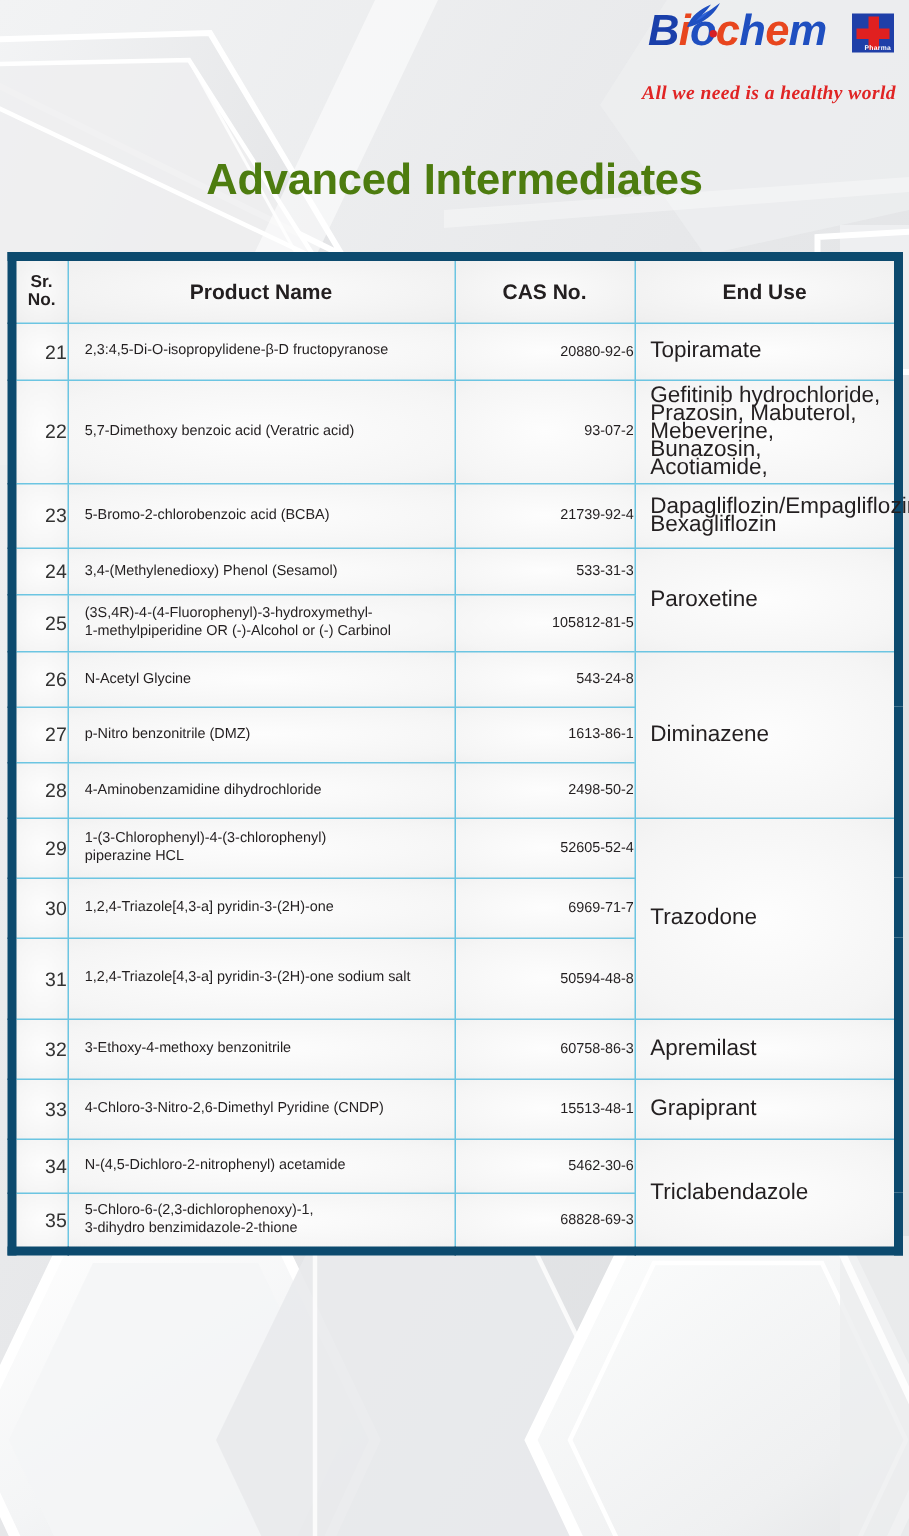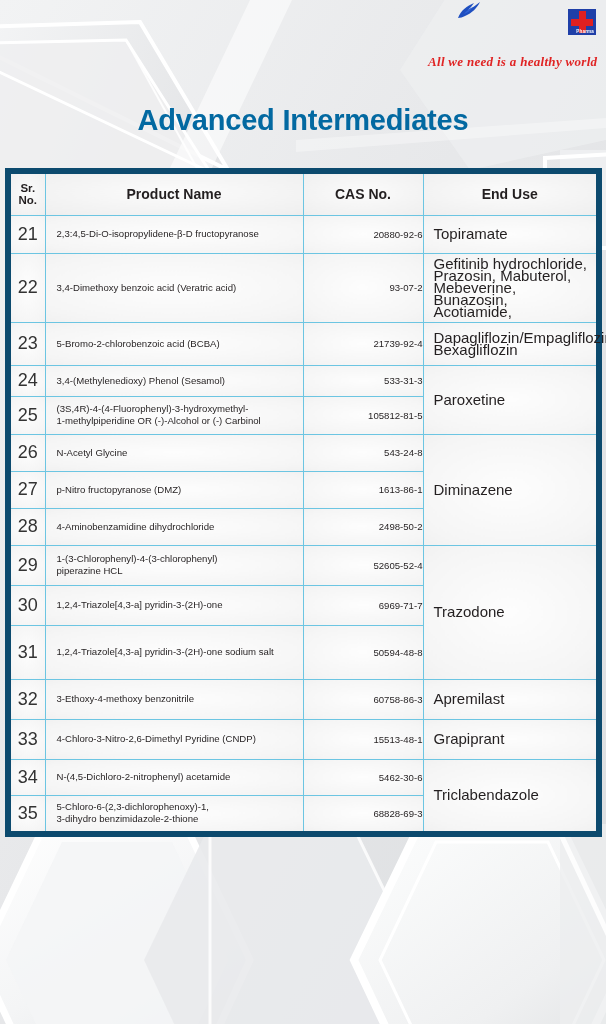--- a/index.html
+++ b/index.html
@@ -58,21 +58,21 @@
     font-style:italic; font-weight:bold;
     font-size:13px; color:#e02424;
     letter-spacing:0.3px; white-space:nowrap;margin-top:16px;
   }
 
   
   .page-title{
     position:absolute; top:104px; left:0; width:606px;
     text-align:center; z-index:4;
     font-size:29px; font-weight:bold;
-    color:#0369a1;
+    color:#4d7c0f;
     letter-spacing:-0.2px;
   }
 
   
   .table-wrap{
     position:absolute; top:168px; left:5px; width:591px; z-index:4;
   }
   table{
     border-collapse:collapse; width:591px;
     table-layout:fixed;
@@ -93,21 +93,21 @@
   thead th{
     font-size:14px; font-weight:bold;
     text-align:center; height:44px;
     padding:2px 3px;
     background:
       radial-gradient(ellipse 130% 130% at 50% 45%, #fbfbfb 0%, #f0f0f0 50%, #dcdcdc 100%);
   }
   thead th.sr{ font-size:11.5px; line-height:12.5px; }
 
   td.sr{
-    text-align:center; font-size:18px; color:#333;
+    text-align:right; font-size:13px; color:#333;
   }
   td.pn{
     font-size:9.6px; padding:4px 6px 4px 11px; line-height:12px;
   }
   td.cas{
     font-size:9.6px; text-align:right;
   }
   td.eu{
     font-size:15px; padding:4px 6px 4px 10px; line-height:12px;
   }
@@ -169,20 +169,24 @@
 
     <polygon points="560,824 700,824 760,960 700,1100 560,1100" fill="#eceeef" opacity="0.8"></polygon>
     <line x1="556" y1="824" x2="620" y2="960" stroke="#ffffff" stroke-width="5" opacity="0.9"></line>
 
     <rect width="606" height="1024" fill="none"></rect>
   </svg>
 </div>
 
 <div class="logo-wrap">
   <div class="logo-row">
+    <div class="logo-text">
+      <span class="lt-b">B</span><span class="lt-i">i</span><span class="lt-o">o</span><span class="lt-c">c</span><span class="lt-h">h</span><span class="lt-e">e</span><span class="lt-m">m</span>
+      <span class="odot"></span>
+    </div>
     <svg class="bird" width="26" height="20" viewBox="0 0 26 20">
       <path d="M3 17 C6 9, 12 5, 19 2 C17 5, 15 7, 13 9 C17 7, 21 4, 25 1 C22 7, 17 12, 10 15 C8 16, 5 17, 3 17 Z" fill="#1f4fc0"></path>
       <path d="M9 13 C11 10, 14 8, 18 6 C15 10, 12 12, 9 13 Z" fill="#2f63d8"></path>
     </svg>
     <div class="cross-box">
       <span class="v"></span>
       <span class="h"></span>
       <span class="pharma">Pharma</span>
     </div>
   </div>
@@ -217,21 +221,21 @@
             <span class="nl">2,3:4,5-Di-O-isopropylidene-β-D fructopyranose</span>
           </td>
           <td class="cas">20880-92-6</td>
           <td class="eu" rowspan="1">
             <span class="nl">Topiramate</span>
           </td>
         </tr>
         <tr style="height: 56px;">
           <td class="sr">22</td>
           <td class="pn">
-            <span class="nl">3,4-Dimethoxy benzoic acid (Veratric acid)</span>
+            <span class="nl">5,7-Dimethoxy benzoic acid (Veratric acid)</span>
           </td>
           <td class="cas">93-07-2</td>
           <td class="eu" rowspan="1">
             <span class="nl">Gefitinib hydrochloride,</span>
             <span class="nl">Prazosin, Mabuterol,</span>
             <span class="nl">Mebeverine, Bunazosin,</span>
             <span class="nl">Acotiamide,</span>
           </td>
         </tr>
         <tr style="height: 43px;">
@@ -269,21 +273,21 @@
             <span class="nl">N-Acetyl Glycine</span>
           </td>
           <td class="cas">543-24-8</td>
           <td class="eu" rowspan="3">
             <span class="nl">Diminazene</span>
           </td>
         </tr>
         <tr style="height: 37px;">
           <td class="sr">27</td>
           <td class="pn">
-            <span class="nl">p-Nitro fructopyranose (DMZ)</span>
+            <span class="nl">p-Nitro benzonitrile (DMZ)</span>
           </td>
           <td class="cas">1613-86-1</td>
         </tr>
         <tr style="height: 37px;">
           <td class="sr">28</td>
           <td class="pn">
             <span class="nl">4-Aminobenzamidine dihydrochloride</span>
           </td>
           <td class="cas">2498-50-2</td>
         </tr>

